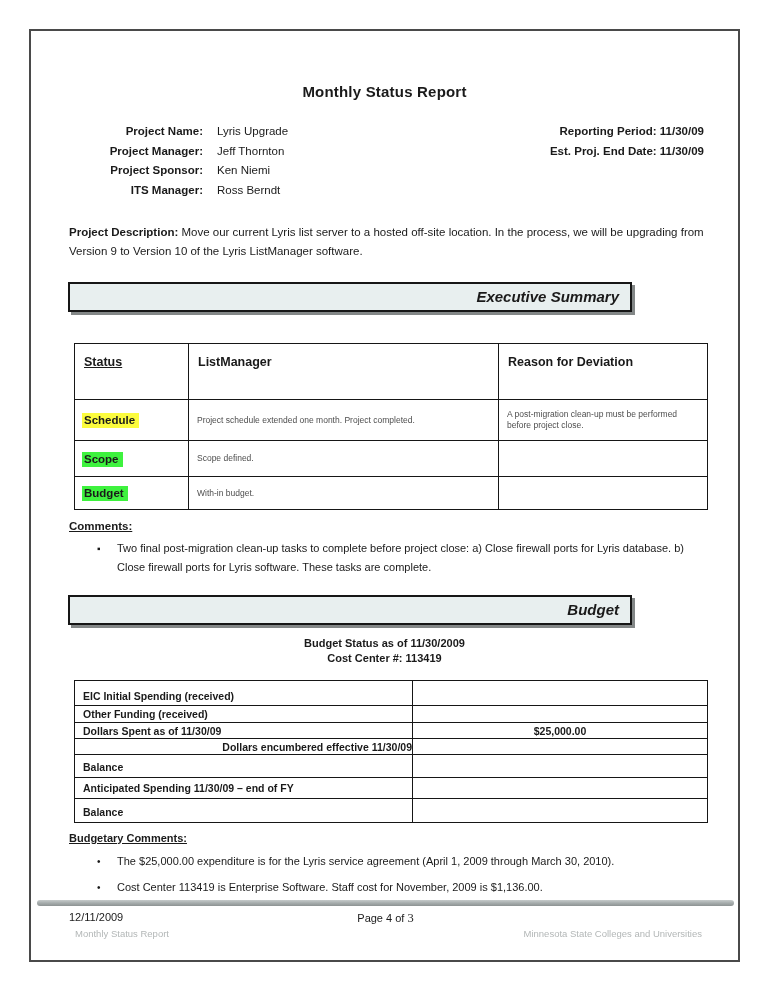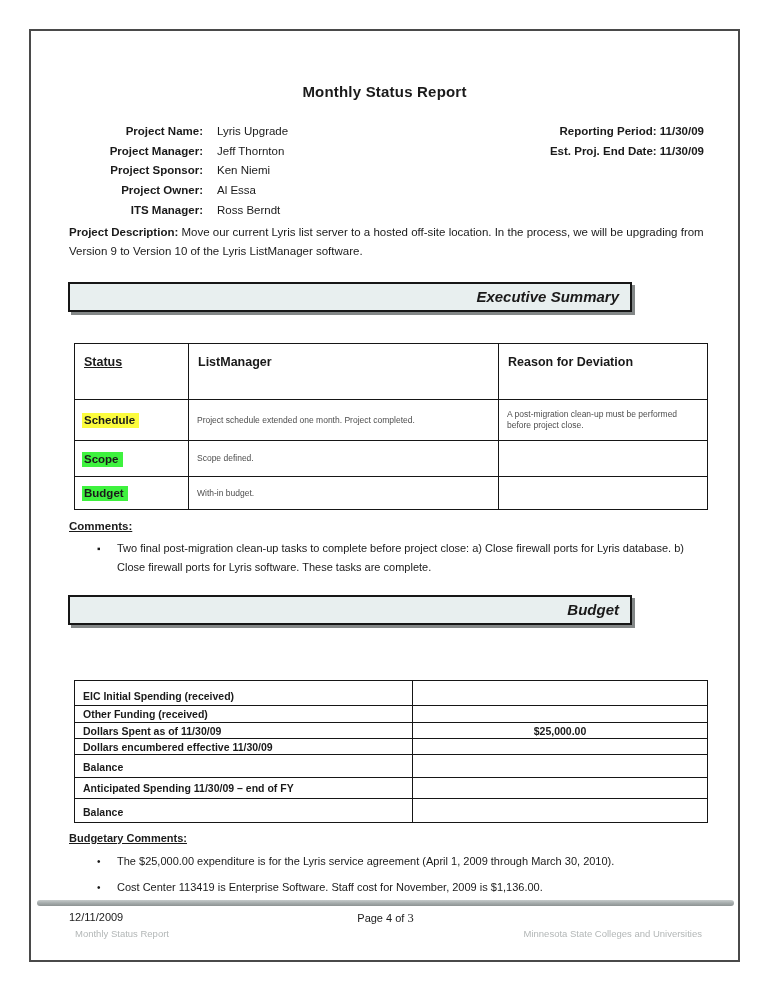--- a/index.html
+++ b/index.html
@@ -71,21 +71,21 @@
   .budget-status { left:0; right:0; top:605px; text-align:center; font-size:11px; font-weight:bold; line-height:15px; }
   .budget-table { left:43px; top:649px; width:633px; table-layout:fixed; }
   .budget-table td { border:1.5px solid #161616; font-size:10.5px; font-weight:bold; }
   .budget-table col.c1 { width:338px; }
   .budget-table col.c2 { width:295px; }
   .budget-table .bl { padding-left:8px; }
   .budget-table .bv { text-align:center; }
   .budget-table tr:nth-child(1) td { height:25px; vertical-align:bottom; padding-bottom:3px; }
   .budget-table tr:nth-child(2) td { height:17px; }
   .budget-table tr:nth-child(3) td { height:16px; }
-  .budget-table tr:nth-child(4) td { height:16px; }
+  .budget-table tr:nth-child(4) td { height:16px;text-align:right; }
   .budget-table tr:nth-child(5) td { height:23px; vertical-align:bottom; padding-bottom:4px; }
   .budget-table tr:nth-child(6) td { height:21px; }
   .budget-table tr:nth-child(7) td { height:24px; vertical-align:bottom; padding-bottom:4px; }
 
   .budgetary-heading { left:38px; top:801px; font-size:11px; font-weight:bold; text-decoration:underline; }
   .bullets-budget { top:821px; }
 
   
   .footer-divider {
     left:6px; right:4px; top:869px; height:6px; border-radius:3px;
@@ -109,24 +109,20 @@
       <span class="lbl">Project Name:</span>
       <span class="val">Lyris Upgrade</span>
     </div>
     <div class="row">
       <span class="lbl">Project Manager:</span>
       <span class="val">Jeff Thornton</span>
     </div>
     <div class="row">
       <span class="lbl">Project Sponsor:</span>
       <span class="val">Ken Niemi</span>
-    </div>
-    <div class="row">
-      <span class="lbl">Project Owner:</span>
-      <span class="val">Al Essa</span>
     </div>
     <div class="row">
       <span class="lbl">ITS Manager:</span>
       <span class="val">Ross Berndt</span>
     </div>
   </div>
 
   <div class="abs info-right">
     <div class="row"><span>Reporting Period:</span>&nbsp;<span>11/30/09</span></div>
     <div class="row"><span>Est. Proj. End Date:</span>&nbsp;<span>11/30/09</span></div>
@@ -171,20 +167,24 @@
   <div class="abs comments-heading">Comments:</div>
   <div class="abs bullets bullets-exec">
     <div class="bullet-row">
       <span class="bullet-marker">▪</span>
       <span class="bullet-text">Two final post-migration clean-up tasks to complete before project close:  a) Close firewall ports for Lyris database.  b) Close firewall ports for Lyris software.  These tasks are complete.</span>
     </div>
   </div>
 
   <div class="abs banner banner-budget">Budget</div>
 
+  <div class="abs budget-status">
+    <div>Budget Status as of 11/30/2009</div>
+    <div>Cost Center #: 113419</div>
+  </div>
 
   <table class="abs budget-table">
     <colgroup>
         <col class="c1">
         <col class="c2">
       </colgroup>
     <tbody>
         <tr>
       <td class="bl">EIC Initial Spending (received)</td>
       <td class="bv"></td>

